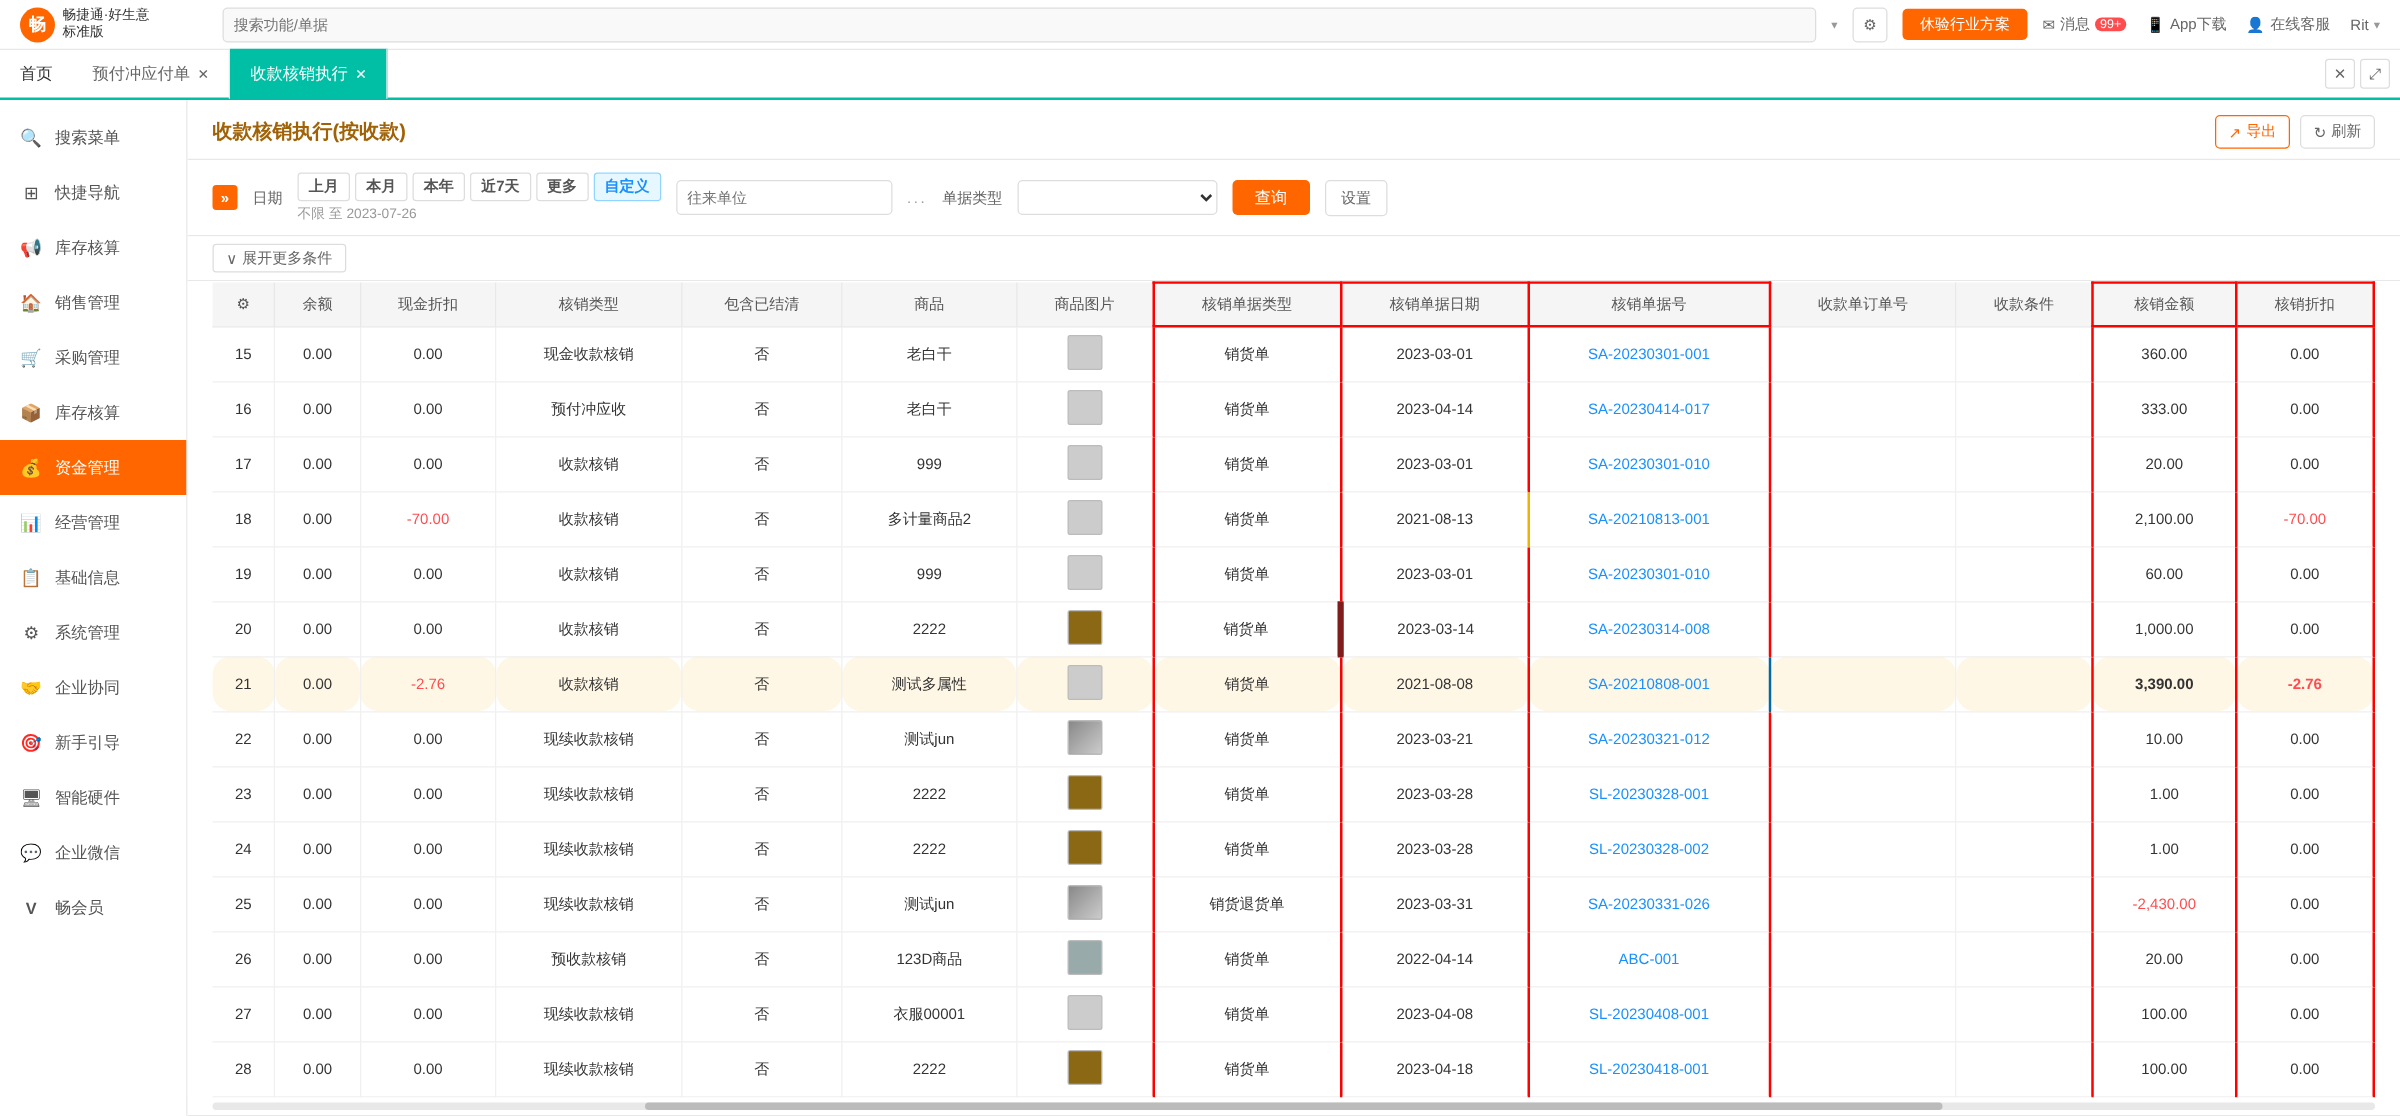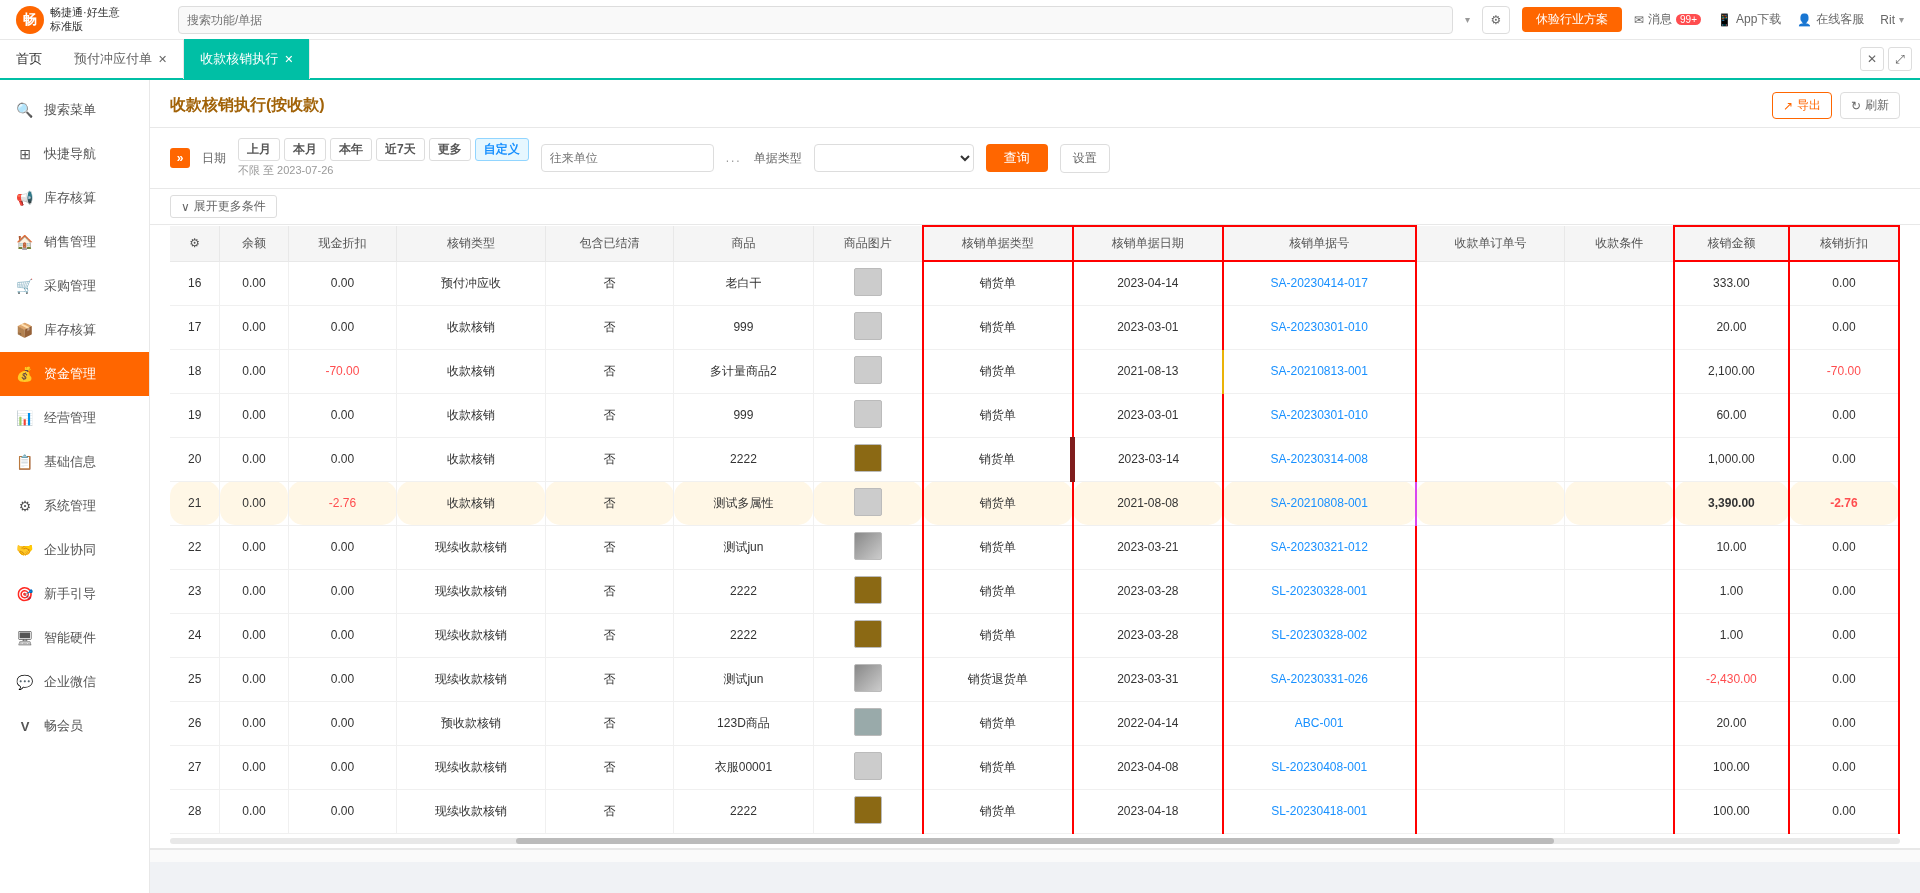--- a/index.html
+++ b/index.html
@@ -254,20 +254,36 @@
               <th style="border:2px solid red;">核销单据类型</th>
               <th style="border:2px solid red;">核销单据日期</th>
               <th style="border:2px solid red;">核销单据号</th>
               <th>收款单订单号</th>
               <th>收款条件</th>
               <th style="border:2px solid red;">核销金额</th>
               <th style="border:2px solid red;">核销折扣</th>
             </tr>
           </thead>
           <tbody id="table-body">
+          <tr>
+    <td>15</td>
+    <td>0.00</td>
+    <td style="">0.00</td>
+    <td>现金收款核销</td>
+    <td>否</td>
+    <td>老白干</td>
+    <td><span style="display:inline-block;width:28px;height:28px;background:#ccc;border:1px solid #bbb;border-radius:2px;"></span></td>
+    <td style="border-left:2px solid red;border-right:2px solid red;">销货单</td>
+    <td style="border-left:2px solid red;border-right:2px solid red;">2023-03-01</td>
+    <td style="border-left:2px solid red;border-right:2px solid red;"><a class="link-text" href="#">SA-20230301-001</a></td>
+    <td></td>
+    <td></td>
+    <td style="border-left:2px solid red;border-right:2px solid red;">360.00</td>
+    <td style="border-left:2px solid red;border-right:2px solid red;">0.00</td>
+  </tr>
               <tr>
     <td>16</td>
     <td>0.00</td>
     <td style="">0.00</td>
     <td>预付冲应收</td>
     <td>否</td>
     <td>老白干</td>
     <td><span style="display:inline-block;width:28px;height:28px;background:#ccc;border:1px solid #bbb;border-radius:2px;"></span></td>
     <td style="border-left:2px solid red;border-right:2px solid red;">销货单</td>
     <td style="border-left:2px solid red;border-right:2px solid red;">2023-04-14</td>
@@ -344,21 +360,21 @@
               <tr class="highlighted">
     <td>21</td>
     <td>0.00</td>
     <td style="color:#ff4d4f;">-2.76</td>
     <td>收款核销</td>
     <td>否</td>
     <td>测试多属性</td>
     <td><span style="display:inline-block;width:28px;height:28px;background:#ccc;border:1px solid #bbb;border-radius:2px;"></span></td>
     <td style="border-left:2px solid red;border-right:2px solid red;">销货单</td>
     <td style="border-left:2px solid red;border-right:2px solid red;">2021-08-08</td>
-    <td style="border-left:2px solid red;border-right:2px solid #d946ef;"><a class="link-text" href="#">SA-20210808-001</a></td>
+    <td style="border-left:2px solid red;border-right:2px solid #0369a1;"><a class="link-text" href="#">SA-20210808-001</a></td>
     <td></td>
     <td></td>
     <td style="font-weight:bold;border-left:2px solid red;border-right:2px solid red;">3,390.00</td>
     <td style="color:#ff4d4f;font-weight:bold;border-left:2px solid red;border-right:2px solid red;">-2.76</td>
   </tr>
               <tr>
     <td>22</td>
     <td>0.00</td>
     <td style="">0.00</td>
     <td>现续收款核销</td>

